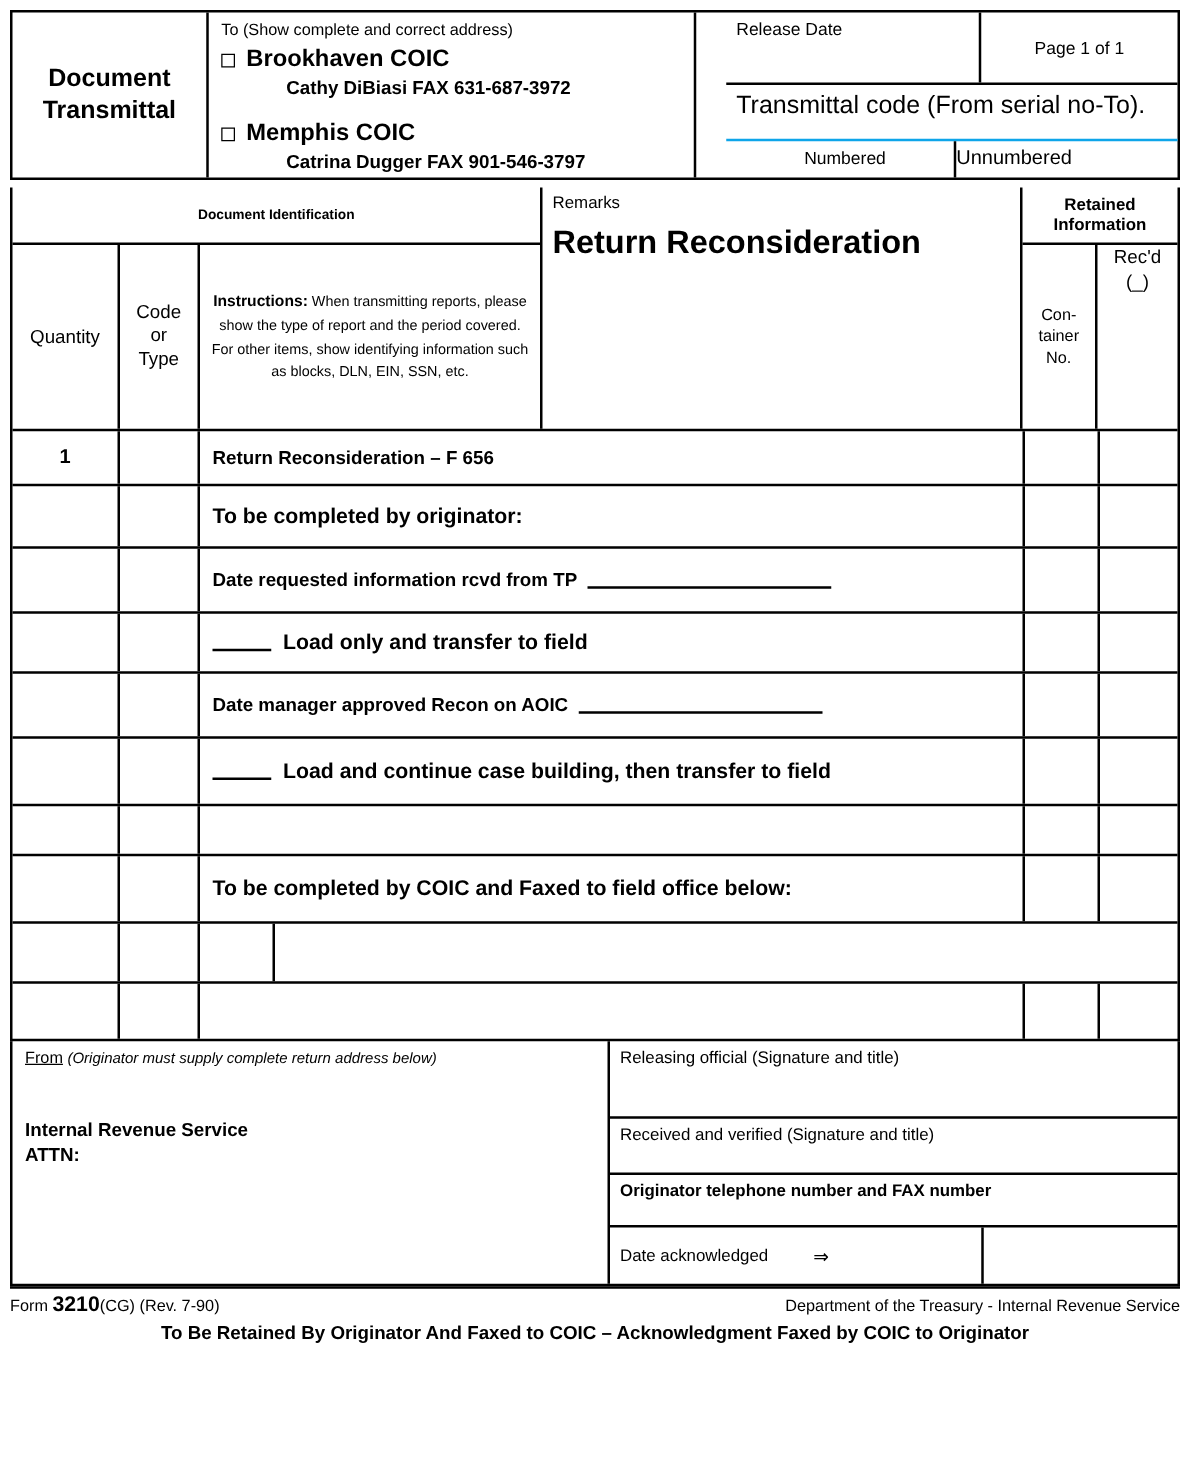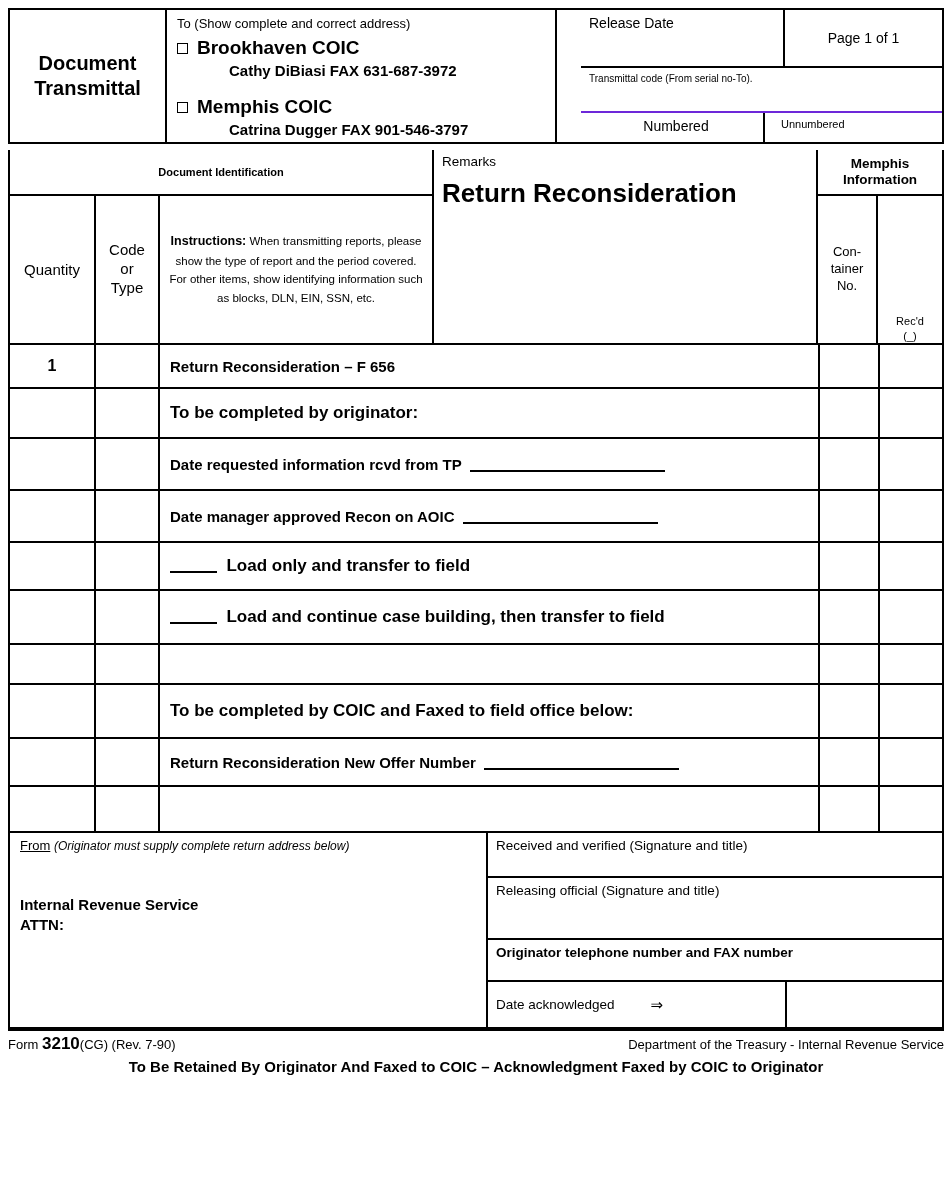--- a/index.html
+++ b/index.html
@@ -45,24 +45,24 @@
     background: #fff;
   }
   .office { font-weight: bold; font-size: 19px; }
   .contact { font-weight: bold; font-size: 15px; margin: 3px 0 0 52px; }
   .gap-16 { height: 17px; }
 
   .hdr-right { width: 361px; flex: 0 0 361px; display: flex; flex-direction: column; margin-left: 24px; }
   .hr-row1 { display: flex; height: 58px; border-bottom: 2px solid #000; }
   .hr-rel { flex: 1 1 auto; border-right: 2px solid #000; padding: 5px 0 0 8px; font-size: 14px; }
   .hr-page { width: 157px; flex: 0 0 157px; display: flex; align-items: center; justify-content: center; font-size: 14px; }
-  .hr-row2 { height: 45px; border-bottom: 2px solid #6d28d9; padding: 5px 13px 0 8px; font-size: 10px; }
+  .hr-row2 { height: 45px; border-bottom: 2px solid #0ea5e9; padding: 5px 13px 0 8px; font-size: 20px; }
   .hr-row3 { flex: 1 1 auto; display: flex; }
   .hr-num { flex: 1 1 auto; border-right: 2px solid #000; padding: 5px 0 0 8px; font-size: 14px; text-align: center; }
-  .hr-unnum { width: 177px; flex: 0 0 177px; padding: 5px 0 0 16px; font-size: 11px; }
+  .hr-unnum { width: 177px; flex: 0 0 177px; padding: 5px 0 0 0; font-size: 16px; }
 
   
   .mid { width: 936px; border: 2px solid #000; border-top: none; margin-top: 6px; }
   .mid-head { display: flex; }
   .mid-docid {
     width: 424px; flex: 0 0 424px;
     border-right: 2px solid #000;
   }
   .docid-title {
     height: 46px; display: flex; align-items: center; justify-content: center;
@@ -77,21 +77,21 @@
   .instr-txt b { font-size: 12.5px; }
 
   .mid-remarks { flex: 1 1 auto; border-right: 2px solid #000; padding: 4px 0 0 8px; }
   .remarks-label { font-size: 13.5px; }
   .remarks-title { font-weight: bold; font-size: 26px; margin-top: 9px; }
 
   .mid-ship { width: 124px; flex: 0 0 124px; }
   .ship-title { height: 46px; border-bottom: 2px solid #000; display: flex; align-items: center; justify-content: center; text-align: center; font-weight: bold; font-size: 13.5px; line-height: 1.2; }
   .ship-cols { display: flex; height: 147px; }
   .s-cont { width: 60px; flex: 0 0 60px; border-right: 2px solid #000; display: flex; align-items: center; justify-content: center; text-align: center; font-size: 13px; line-height: 1.3; }
-  .s-recd { flex: 1 1 auto; display: flex; align-items: flex-end; justify-content: center; text-align: center; font-size: 11px; line-height: 1.3; }
+  .s-recd { flex: 1 1 auto; display: flex; align-items: flex-start; justify-content: center; text-align: center; font-size: 15px; line-height: 1.3; }
 
   
   .rows { border-top: 2px solid #000; }
   .row { display: flex; border-bottom: 2px solid #000; }
   .row:last-child { border-bottom: none; }
   .r-qty { width: 86px; flex: 0 0 86px; border-right: 2px solid #000; display: flex; align-items: center; justify-content: center; font-weight: bold; font-size: 16px; }
   .r-code { width: 64px; flex: 0 0 64px; border-right: 2px solid #000; }
   .r-desc { flex: 1 1 auto; border-right: 2px solid #000; display: flex; align-items: center; padding-left: 10px; }
   .r-cont { width: 60px; flex: 0 0 60px; border-right: 2px solid #000; }
   .r-recd { width: 62px; flex: 0 0 62px; }
@@ -204,21 +204,21 @@
         </div>
 
         <div class="mid-remarks">
           <div class="remarks-label">Remarks</div>
           <div class="remarks-title">Return Reconsideration</div>
         </div>
 
         <div class="mid-ship">
           <div class="ship-title">
             <div>
-              <div>Memphis</div>
+              <div>Retained</div>
               <div>Information</div>
             </div>
           </div>
           <div class="ship-cols">
             <div class="s-cont">
               <div>
                 <div>Con-</div>
                 <div>tainer</div>
                 <div>No.</div>
               </div>
@@ -254,71 +254,68 @@
           </div>
           <div class="row" style="height: 52px;">
             <div class="r-qty"></div>
             <div class="r-code"></div>
             <div class="r-desc">
               <div class="desc-sm"><span>Date requested information rcvd from TP</span><span class="uline"></span></div>
             </div>
             <div class="r-cont"></div>
             <div class="r-recd"></div>
           </div>
+          <div class="row" style="height: 48px;">
+            <div class="r-qty"></div>
+            <div class="r-code"></div>
+            <div class="r-desc">
+              <div class="desc-t"><span class="uline-sm"></span>&nbsp;&nbsp;<span>Load only and transfer to field</span></div>
+            </div>
+            <div class="r-cont"></div>
+            <div class="r-recd"></div>
+          </div>
           <div class="row" style="height: 52px;">
             <div class="r-qty"></div>
             <div class="r-code"></div>
             <div class="r-desc">
               <div class="desc-sm"><span>Date manager approved Recon on AOIC</span><span class="uline"></span></div>
             </div>
             <div class="r-cont"></div>
             <div class="r-recd"></div>
           </div>
+          <div class="row" style="height: 54px;">
+            <div class="r-qty"></div>
+            <div class="r-code"></div>
+            <div class="r-desc">
+              <div class="desc-t"><span class="uline-sm"></span>&nbsp;&nbsp;<span>Load and continue case building, then transfer to field</span></div>
+            </div>
+            <div class="r-cont"></div>
+            <div class="r-recd"></div>
+          </div>
+          <div class="row" style="height: 40px;">
+            <div class="r-qty"></div>
+            <div class="r-code"></div>
+            <div class="r-desc">
+              <div class="desc-sm"><span></span></div>
+            </div>
+            <div class="r-cont"></div>
+            <div class="r-recd"></div>
+          </div>
+          <div class="row" style="height: 54px;">
+            <div class="r-qty"></div>
+            <div class="r-code"></div>
+            <div class="r-desc">
+              <div class="desc-t"><span>To be completed by COIC and Faxed to field office below:</span></div>
+            </div>
+            <div class="r-cont"></div>
+            <div class="r-recd"></div>
+          </div>
           <div class="row" style="height: 48px;">
             <div class="r-qty"></div>
             <div class="r-code"></div>
-            <div class="r-desc">
-              <div class="desc-t"><span class="uline-sm"></span>&nbsp;&nbsp;<span>Load only and transfer to field</span></div>
-            </div>
-            <div class="r-cont"></div>
-            <div class="r-recd"></div>
-          </div>
-          <div class="row" style="height: 54px;">
-            <div class="r-qty"></div>
-            <div class="r-code"></div>
-            <div class="r-desc">
-              <div class="desc-t"><span class="uline-sm"></span>&nbsp;&nbsp;<span>Load and continue case building, then transfer to field</span></div>
-            </div>
-            <div class="r-cont"></div>
-            <div class="r-recd"></div>
-          </div>
-          <div class="row" style="height: 40px;">
-            <div class="r-qty"></div>
-            <div class="r-code"></div>
-            <div class="r-desc">
-              <div class="desc-sm"><span></span></div>
-            </div>
-            <div class="r-cont"></div>
-            <div class="r-recd"></div>
-          </div>
-          <div class="row" style="height: 54px;">
-            <div class="r-qty"></div>
-            <div class="r-code"></div>
-            <div class="r-desc">
-              <div class="desc-t"><span>To be completed by COIC and Faxed to field office below:</span></div>
-            </div>
-            <div class="r-cont"></div>
-            <div class="r-recd"></div>
-          </div>
-          <div class="row" style="height: 48px;">
-            <div class="r-qty"></div>
-            <div class="r-code"></div>
-            <div class="r-desc">
-              <div class="desc-sm"><span>Return Reconsideration New Offer Number</span><span class="uline"></span></div>
-            </div>
             <div class="r-cont"></div>
             <div class="r-recd"></div>
           </div>
           <div class="row" style="height: 44px;">
             <div class="r-qty"></div>
             <div class="r-code"></div>
             <div class="r-desc">
               <div class="desc-sm"><span></span></div>
             </div>
             <div class="r-cont"></div>
@@ -333,25 +330,25 @@
           <u>From</u>
           <i>(Originator must supply complete return address below)</i>
         </div>
         <div class="from-addr">
           <div>Internal Revenue Service</div>
           <div>ATTN:</div>
         </div>
       </div>
 
       <div class="b-sig">
+        <div class="sig-cell sig-1">
+          <span>Releasing official (Signature and title)</span>
+        </div>
         <div class="sig-cell sig-2">
           <span>Received and verified (Signature and title)</span>
-        </div>
-        <div class="sig-cell sig-1">
-          <span>Releasing official (Signature and title)</span>
         </div>
         <div class="sig-cell sig-3">
           <span>Originator telephone number and FAX number</span>
         </div>
         <div class="sig-cell sig-4">
           <div class="sig-date">
             <span>Date acknowledged</span>
             <span class="arrow">⇒</span>
           </div>
           <div class="sig-blank"></div>

